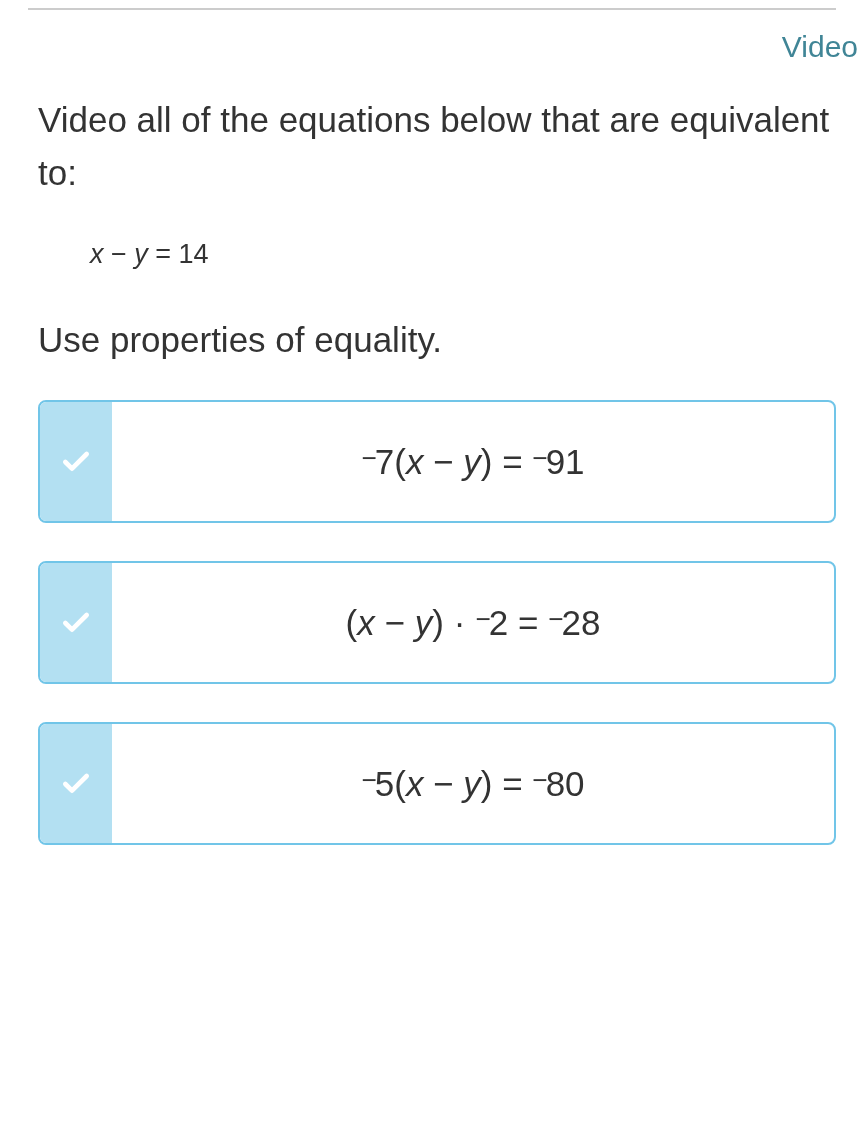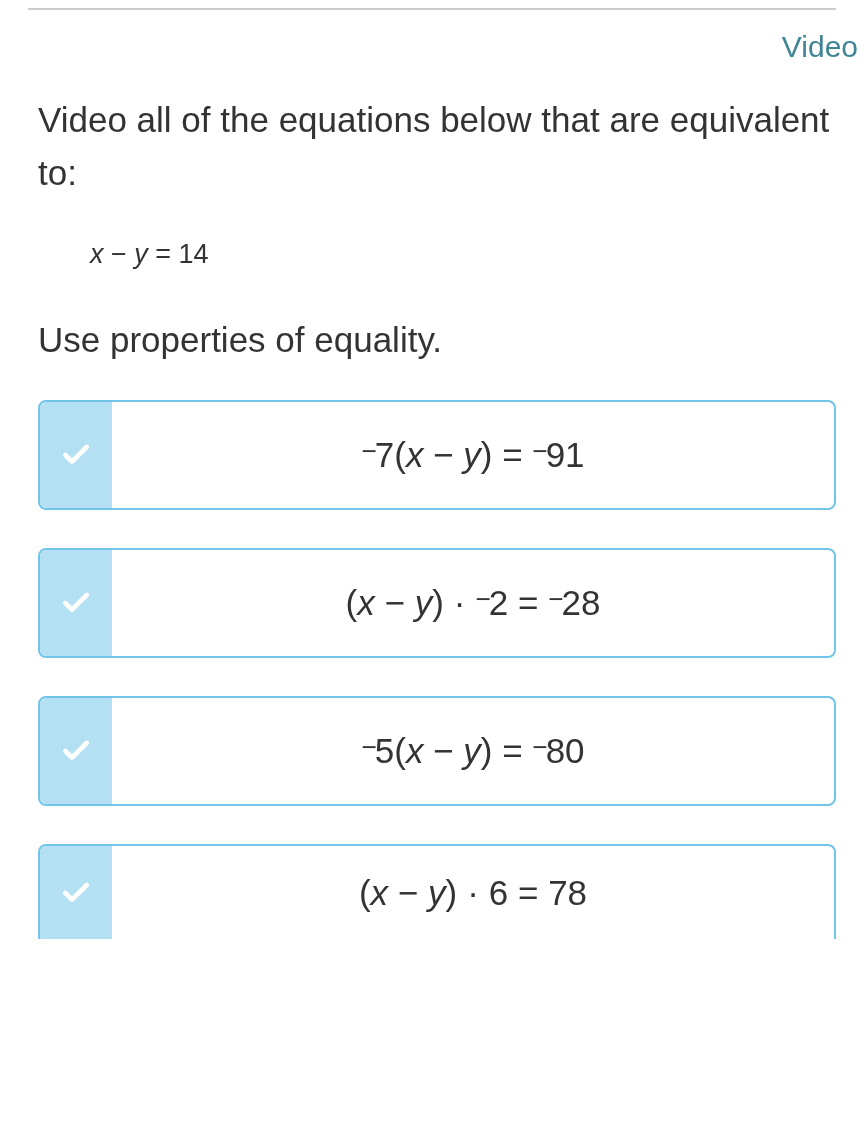--- a/index.html
+++ b/index.html
@@ -59,21 +59,21 @@
       flex-direction: column;
       gap: 38px;
       padding-right: 10px;
     }
     .option-card {
       display: flex;
       align-items: stretch;
       border: 2px solid #71c5e8;
       border-radius: 8px;
       overflow: hidden;
-      height: 110px;
+      height: 123px;
       background: #ffffff;
     }
     .option-checkbox {
       width: 72px;
       background: #b3e0f2;
       display: flex;
       align-items: center;
       justify-content: center;
       flex-shrink: 0;
     }
@@ -145,26 +145,16 @@
         <div class="option-checkbox">
           <svg viewBox="0 0 24 24">
             <path d="M4 12 L9 17 L20 6" stroke="#ffffff" stroke-width="3.5" fill="none" stroke-linecap="round" stroke-linejoin="round"></path>
           </svg>
         </div>
         <div class="option-equation">
           <span><span class="neg">−</span>5(<span class="var">x</span> − <span class="var">y</span>) = <span class="neg">−</span>80</span>
         </div>
       </div>
 
-      <div class="option-card" style="border-bottom:none;border-bottom-left-radius:0;border-bottom-right-radius:0;height:95px;">
-        <div class="option-checkbox">
-          <svg viewBox="0 0 24 24">
-            <path d="M4 12 L9 17 L20 6" stroke="#ffffff" stroke-width="3.5" fill="none" stroke-linecap="round" stroke-linejoin="round"></path>
-          </svg>
-        </div>
-        <div class="option-equation">
-          <span>(<span class="var">x</span> − <span class="var">y</span>)<span class="dot">·</span>6 = 78</span>
-        </div>
-      </div>
 
     </div>
   </div>
 </div>
 
 </body></html>

